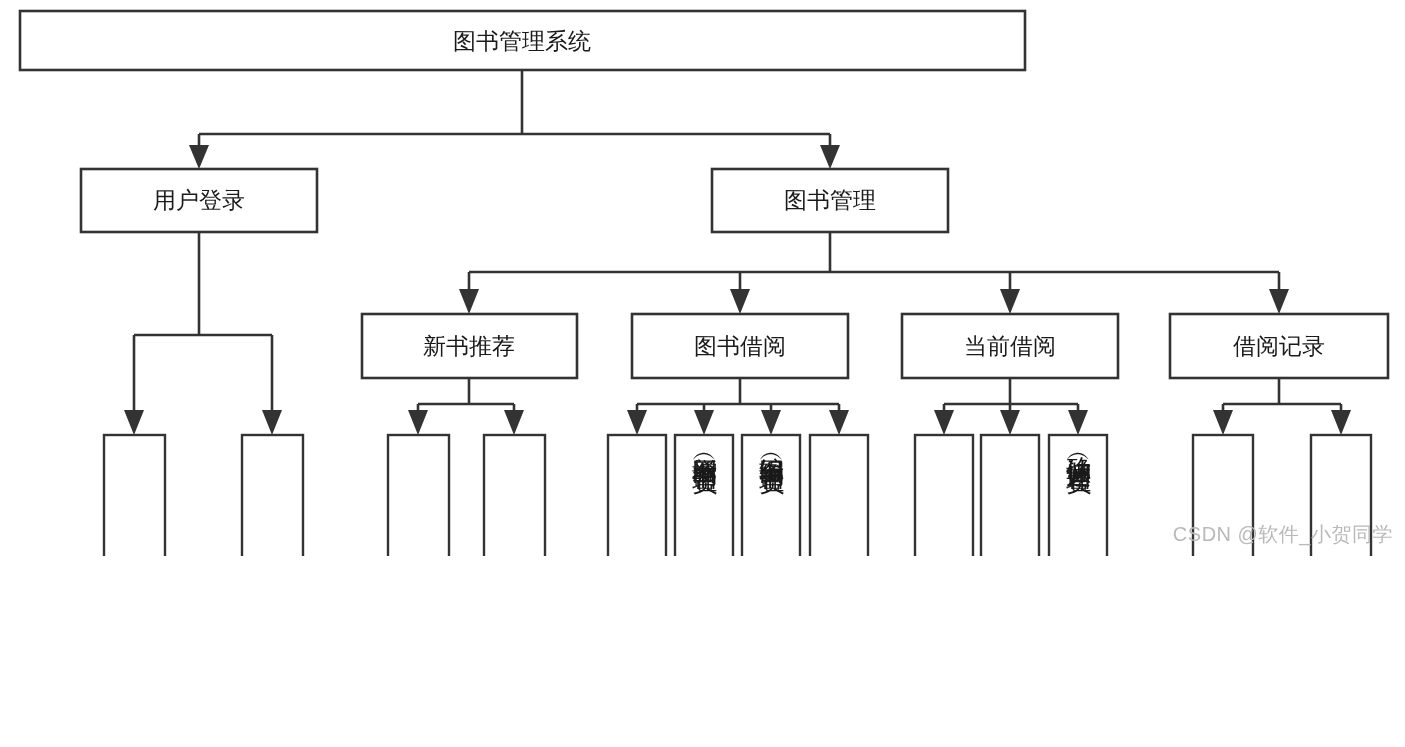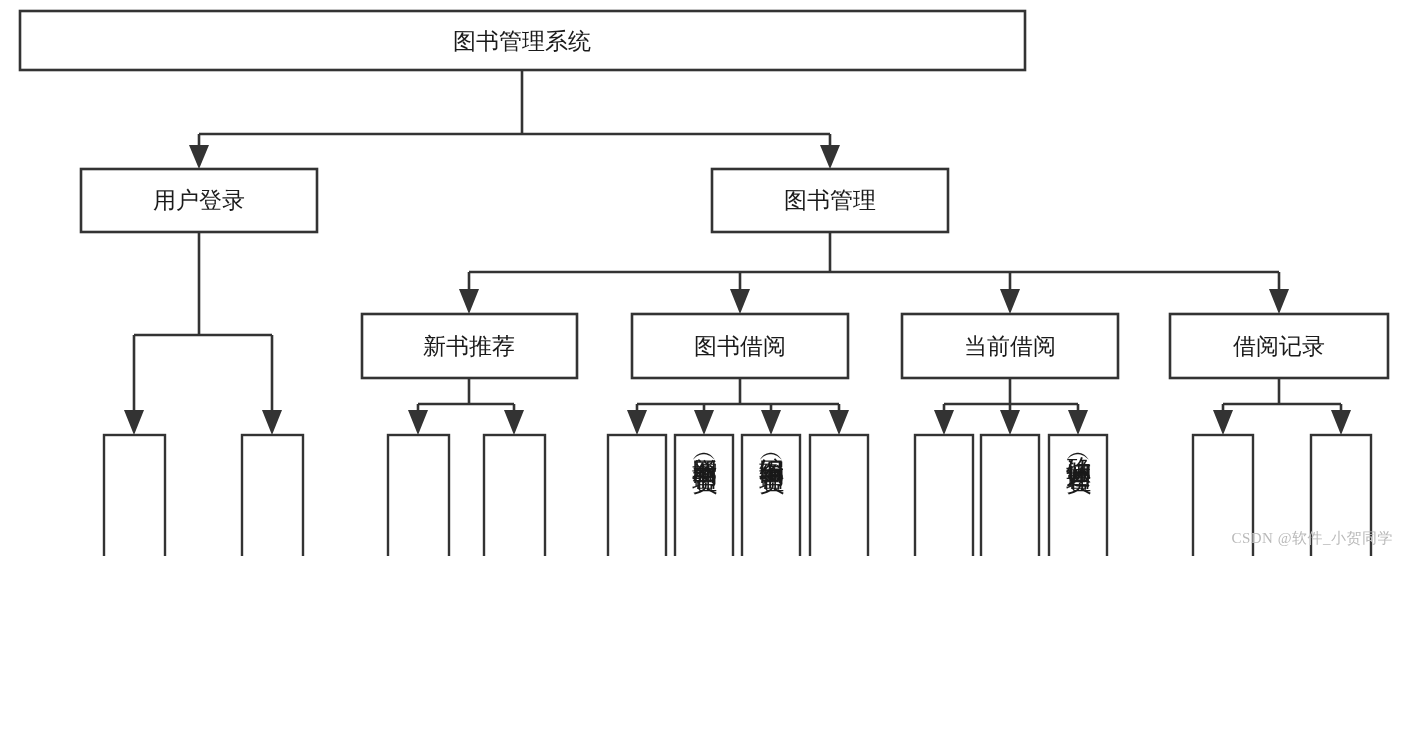--- a/index.html
+++ b/index.html
@@ -66,22 +66,22 @@
     line-height: 1.05;
     letter-spacing: 2px;
     color: #1a1a1a;
     white-space: nowrap;
     text-align: center;
   }
   .watermark {
     position: absolute;
     right: 12px;
     bottom: 8px;
-    font-family: Liberation Serif, serif;
-    font-size: 15px;
+    font-family: Liberation Sans, sans-serif;
+    font-size: 20px;
     color: #b9b9b9;
     letter-spacing: 0.5px;
     white-space: nowrap;
     text-align: right;
   }
 </style>
 </head>
 <body>
 
 <div id="diagram-root">

